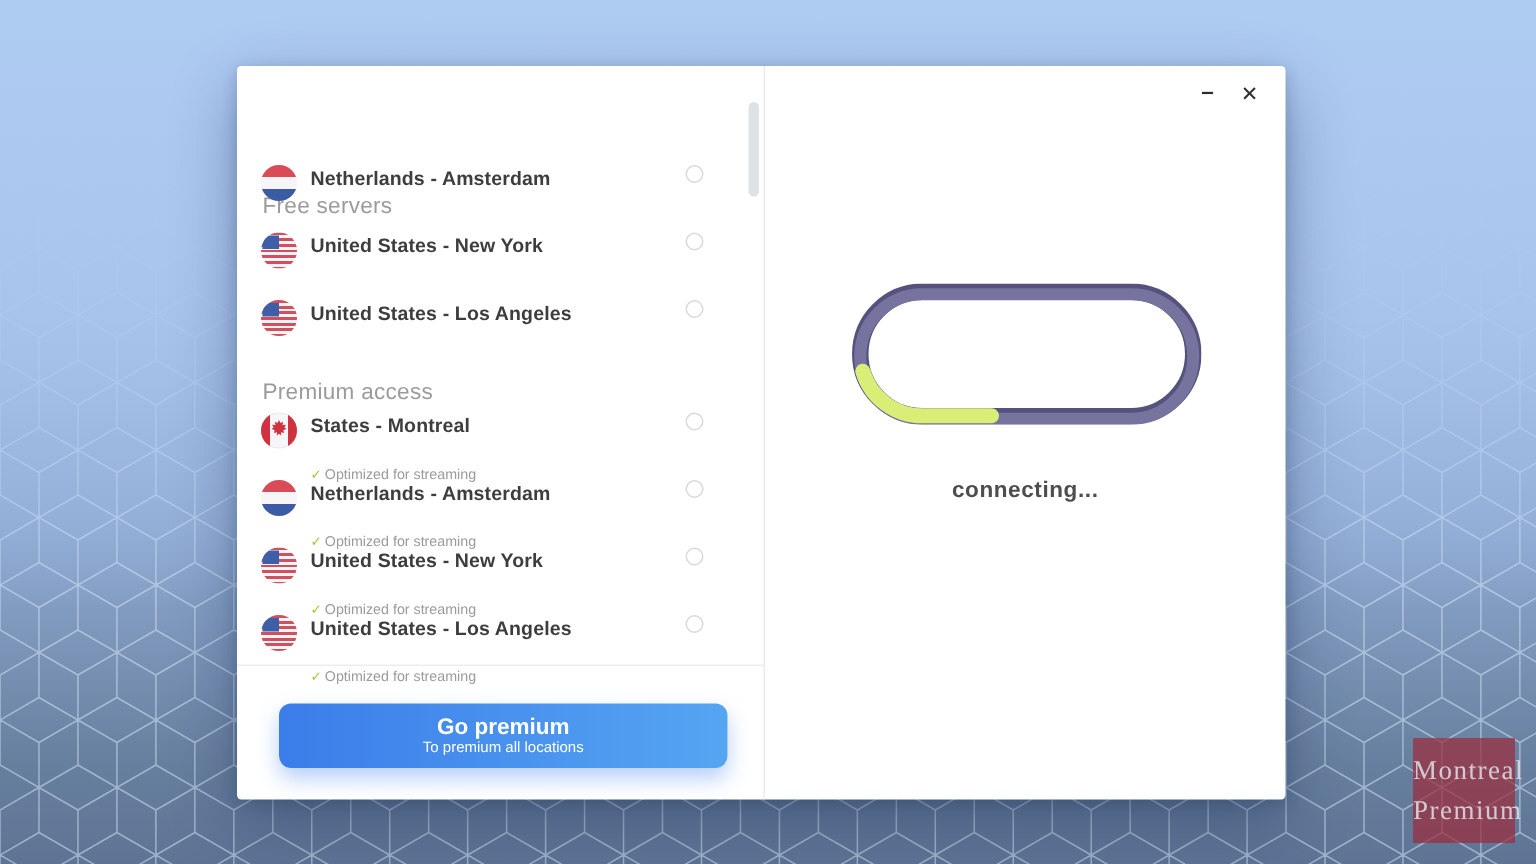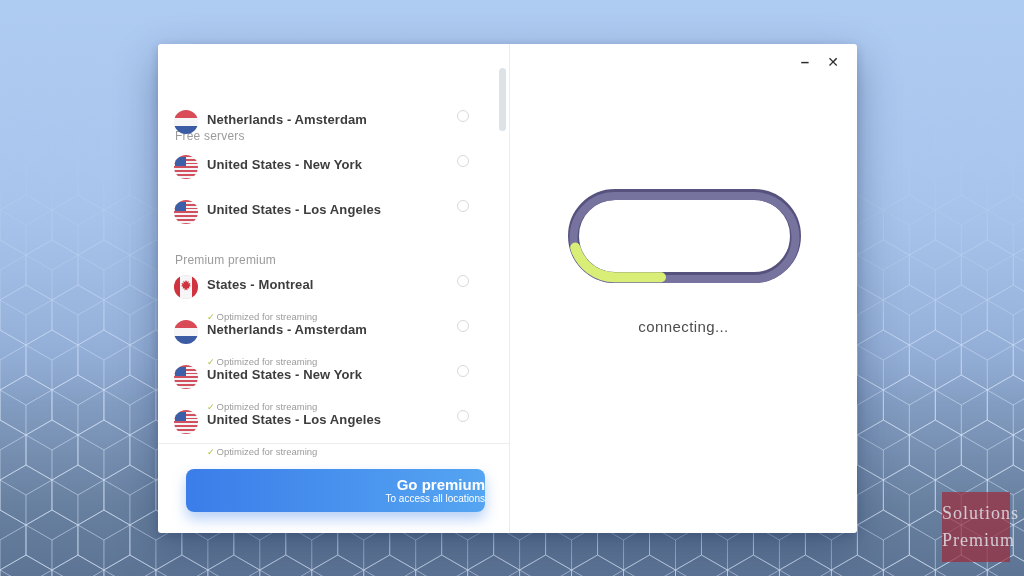--- a/index.html
+++ b/index.html
@@ -31,21 +31,21 @@
   .window-controls { position:absolute; top:8px; right:14px; display:flex; gap:8px; z-index:5; }
   .win-btn {
     width:20px; height:20px; border:none; background:transparent; cursor:pointer;
     font-size:14px; color:#2e2e2e; line-height:20px; text-align:center; padding:0;
     font-family:"Liberation Sans", sans-serif;
   }
   .win-btn.minimize { font-weight:700; font-size:15px; }
 
   
   .server-panel { position:absolute; left:0; top:0; width:352px; height:489px; border-right:1px solid #ececec; }
-  .section-label { position:absolute; left:17px; font-size:12px; color:#9b9b9b; letter-spacing:0.2px;text-align:center; }
+  .section-label { position:absolute; left:17px; font-size:15px; color:#9b9b9b; letter-spacing:0.2px;text-align:center; }
   .label-free { top:85px; }
   .label-premium { top:209px; }
 
   .server-row { position:absolute; left:16px; right:32px; display:flex; align-items:flex-start; cursor:pointer; }
   .flag { width:24px; height:24px; border-radius:50%; overflow:hidden; position:relative; flex:0 0 24px;
           box-shadow:0 0 0 0.5px rgba(0,0,0,0.08) inset; }
   .server-texts { margin-left:9px; }
   .server-name { font-size:13px; font-weight:700; color:#3d3d3d; letter-spacing:0.1px; line-height:14px; }
   .server-sub { font-size:9.5px; color:#9b9b9b; line-height:11px; margin-top:18px; }
   .server-sub .check { color:#a9c33e; margin-right:2px; font-size:9px; }
@@ -76,21 +76,21 @@
   .go-premium-btn {
     position:absolute; left:28px; top:425px; width:299px; height:43px;
     border:none; border-radius:8px; cursor:pointer; color:#fff;
     box-shadow:0 7px 14px rgba(62,130,235,0.38);
     font-family:"Liberation Sans", sans-serif;
   }
   .go-premium-title { font-size:15px; font-weight:700; line-height:17px; }
   .go-premium-sub { font-size:10px; line-height:12px; }
 
   
-  .status-panel { position:absolute; left:352px; top:0; width:347px; height:495px; }
+  .status-panel { position:absolute; left:352px; top:0; width:347px; height:495px;font-weight:bold; }
   .spinner { position:absolute; left:58px; top:145px; width:233px; height:94px; }
   .status-text { position:absolute; left:0; top:274px; width:100%; text-align:center;
                  font-size:15px; color:#4d4d4d; letter-spacing:0.4px; }
 </style>
 </head>
 <body>
 
 <div class="desktop">
 
   <svg class="cube-pattern" id="cubeSvg" width="1024" height="576">
@@ -130,21 +130,21 @@
 
       <div class="server-row" style="top:156px;height:24px;">
         <span class="flag flag-us">
           <span class="stripes"></span>
             <span class="canton"></span>
           </span>
         <span class="server-texts"><span class="server-name">United States - Los Angeles</span></span>
         <span class="radio"></span>
       </div>
 
-      <div class="section-label label-premium">Premium premium</div>
+      <div class="section-label label-premium">Premium access</div>
 
       <div class="server-row" style="top:231px;height:30px;">
         <span class="flag flag-ca">
           <span class="bar-left"></span>
             <span class="bar-right"></span>
           <svg width="12" height="13" viewBox="0 0 12 13">
             <path fill="#d0333f" d="M6 0l1 2 1.8-.9-.5 2.3 2.3-.3-1 1.9 1.4.9-2.1.9.5 1.8-2.1-.4.2 2.2L6 9.2 4.5 10.4l.2-2.2-2.1.4.5-1.8L1 5.9l1.4-.9-1-1.9 2.3.3-.5-2.3L5 2z"></path>
           </svg>
           </span>
         <span class="server-texts">
@@ -187,36 +187,36 @@
         <span class="server-texts">
           <span class="server-name">United States - Los Angeles</span>
           <span class="server-sub" style="display:block;"><span class="check">✓</span><span>Optimized for streaming</span></span>
         </span>
         <span class="radio"></span>
       </div>
 
       <div class="list-scrollbar"></div>
       <div class="panel-divider"></div>
 
-      <button class="go-premium-btn" id="goPremiumBtn" style="background: linear-gradient(90deg, rgb(59, 125, 233), rgb(85, 165, 242)); text-align: right;">
+      <button class="go-premium-btn" id="goPremiumBtn" style="background: linear-gradient(90deg, rgb(59, 125, 233), rgb(85, 165, 242));">
         <div class="go-premium-title">Go premium</div>
-        <div class="go-premium-sub">To access all locations</div>
+        <div class="go-premium-sub">To premium all locations</div>
       </button>
     </div>
 
     <div class="status-panel">
       <svg class="spinner" viewBox="0 0 233 94">
         <path id="trackDark" fill="none" stroke-width="11" d="M47,5.5 H186 A41.5,41.5 0 0 1 186,88.5 H47 A41.5,41.5 0 0 1 47,5.5 Z" stroke="#56527e"></path>
         <path id="trackLight" fill="none" stroke-width="8" transform="translate(0,1.6)" d="M47,5.5 H186 A41.5,41.5 0 0 1 186,88.5 H47 A41.5,41.5 0 0 1 47,5.5 Z" stroke="#76739f"></path>
         <path id="progressArc" fill="none" stroke-width="10" stroke-linecap="round" d="M7.2,58.5 A41.5,41.5 0 0 0 47,88.2 L93,88.2" stroke="#d9ee77"></path>
       </svg>
       <div class="status-text">connecting...</div>
     </div>
   </div>
 
   <div class="watermark">
     <div class="watermark-square" id="wmSquare" style="background: rgba(155, 45, 60, 0.72);"></div>
     <div class="watermark-text">
-      <div>Solutions</div>
+      <div>Montreal</div>
       <div>Premium</div>
     </div>
   </div>
 </div>
 
 </body></html>

